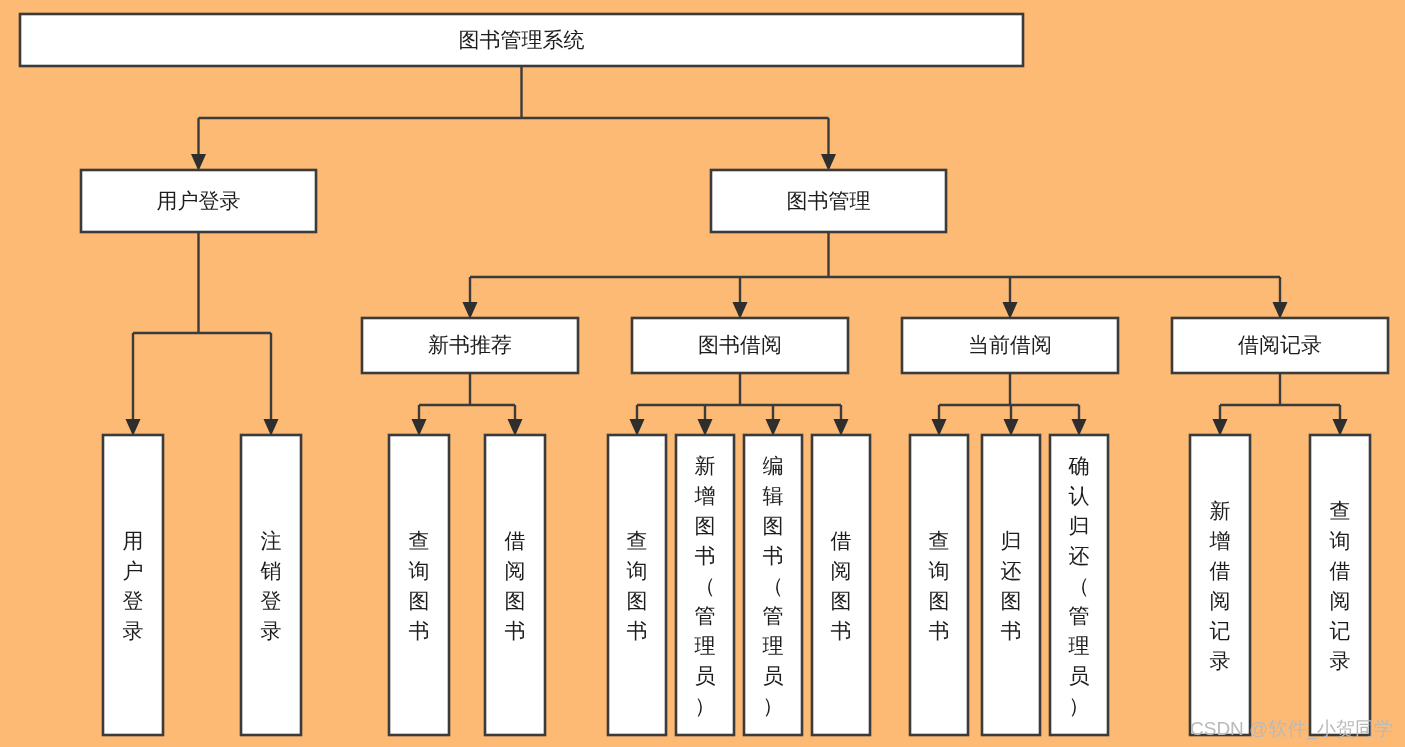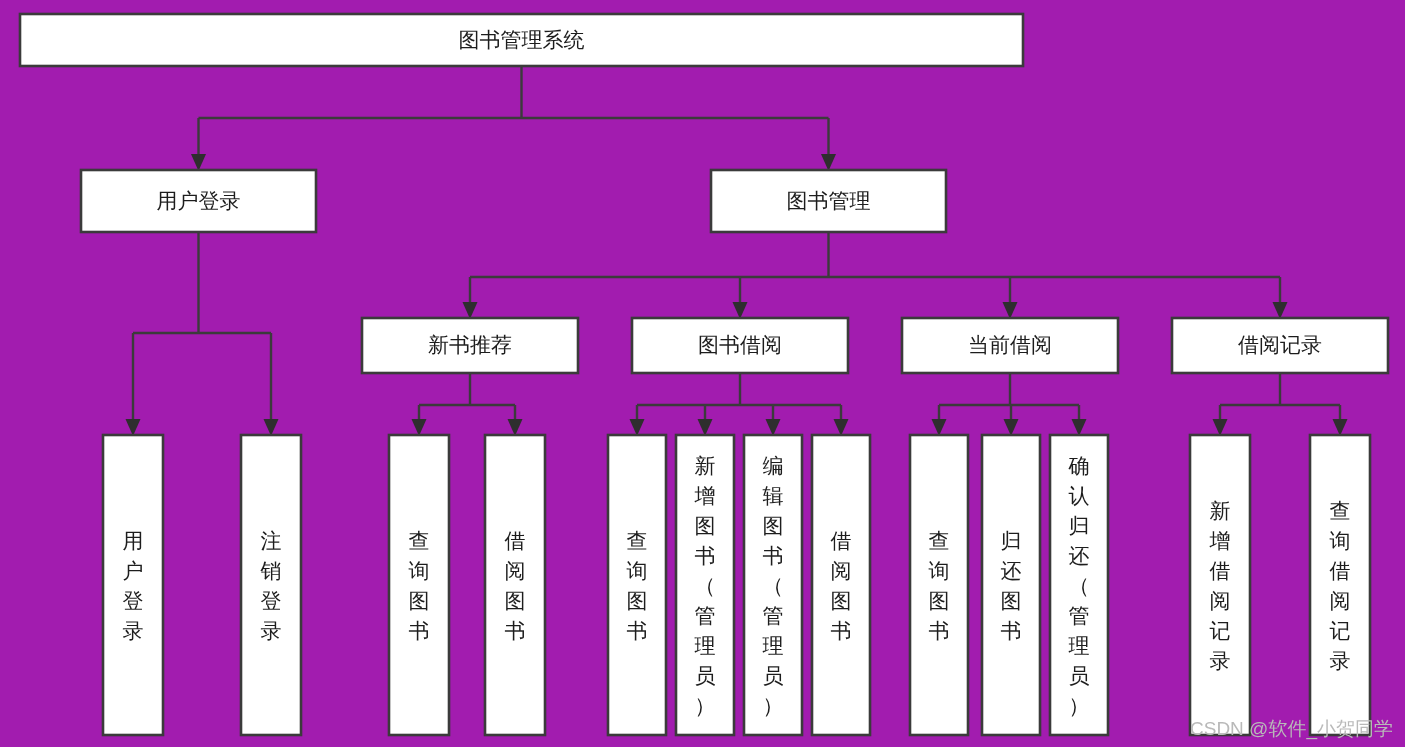--- a/index.html
+++ b/index.html
@@ -11,21 +11,21 @@
   body {
     width: 1405px;
     height: 747px;
     font-family: "Liberation Sans", "DejaVu Sans", sans-serif;
     overflow: hidden;
   }
   #diagram-root {
     position: relative;
     width: 1405px;
     height: 747px;
-    background: #a21caf;
+    background: #fdba74;
   }
   svg#flowchart {
     position: absolute;
     top: 0;
     left: 0;
     width: 1405px;
     height: 747px;
     display: block;
   }
   .node-box {

